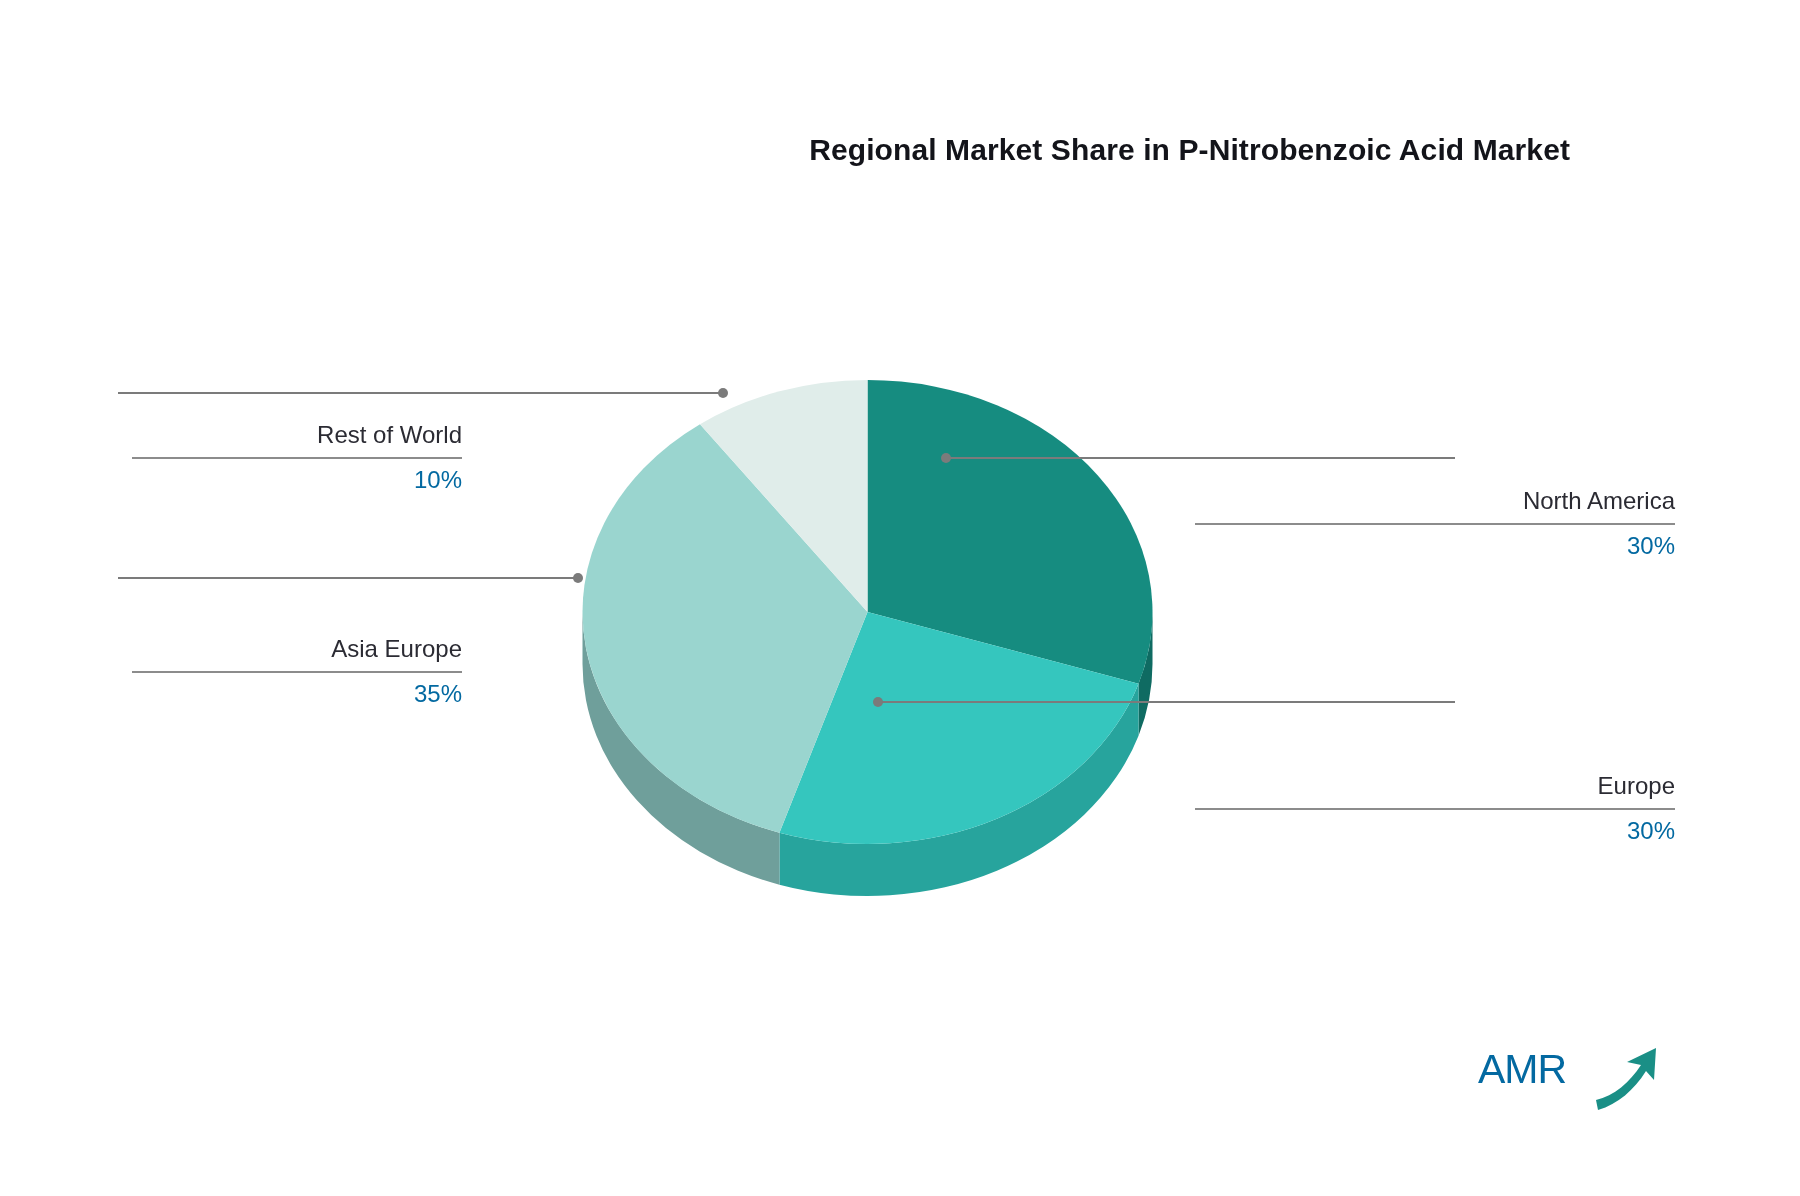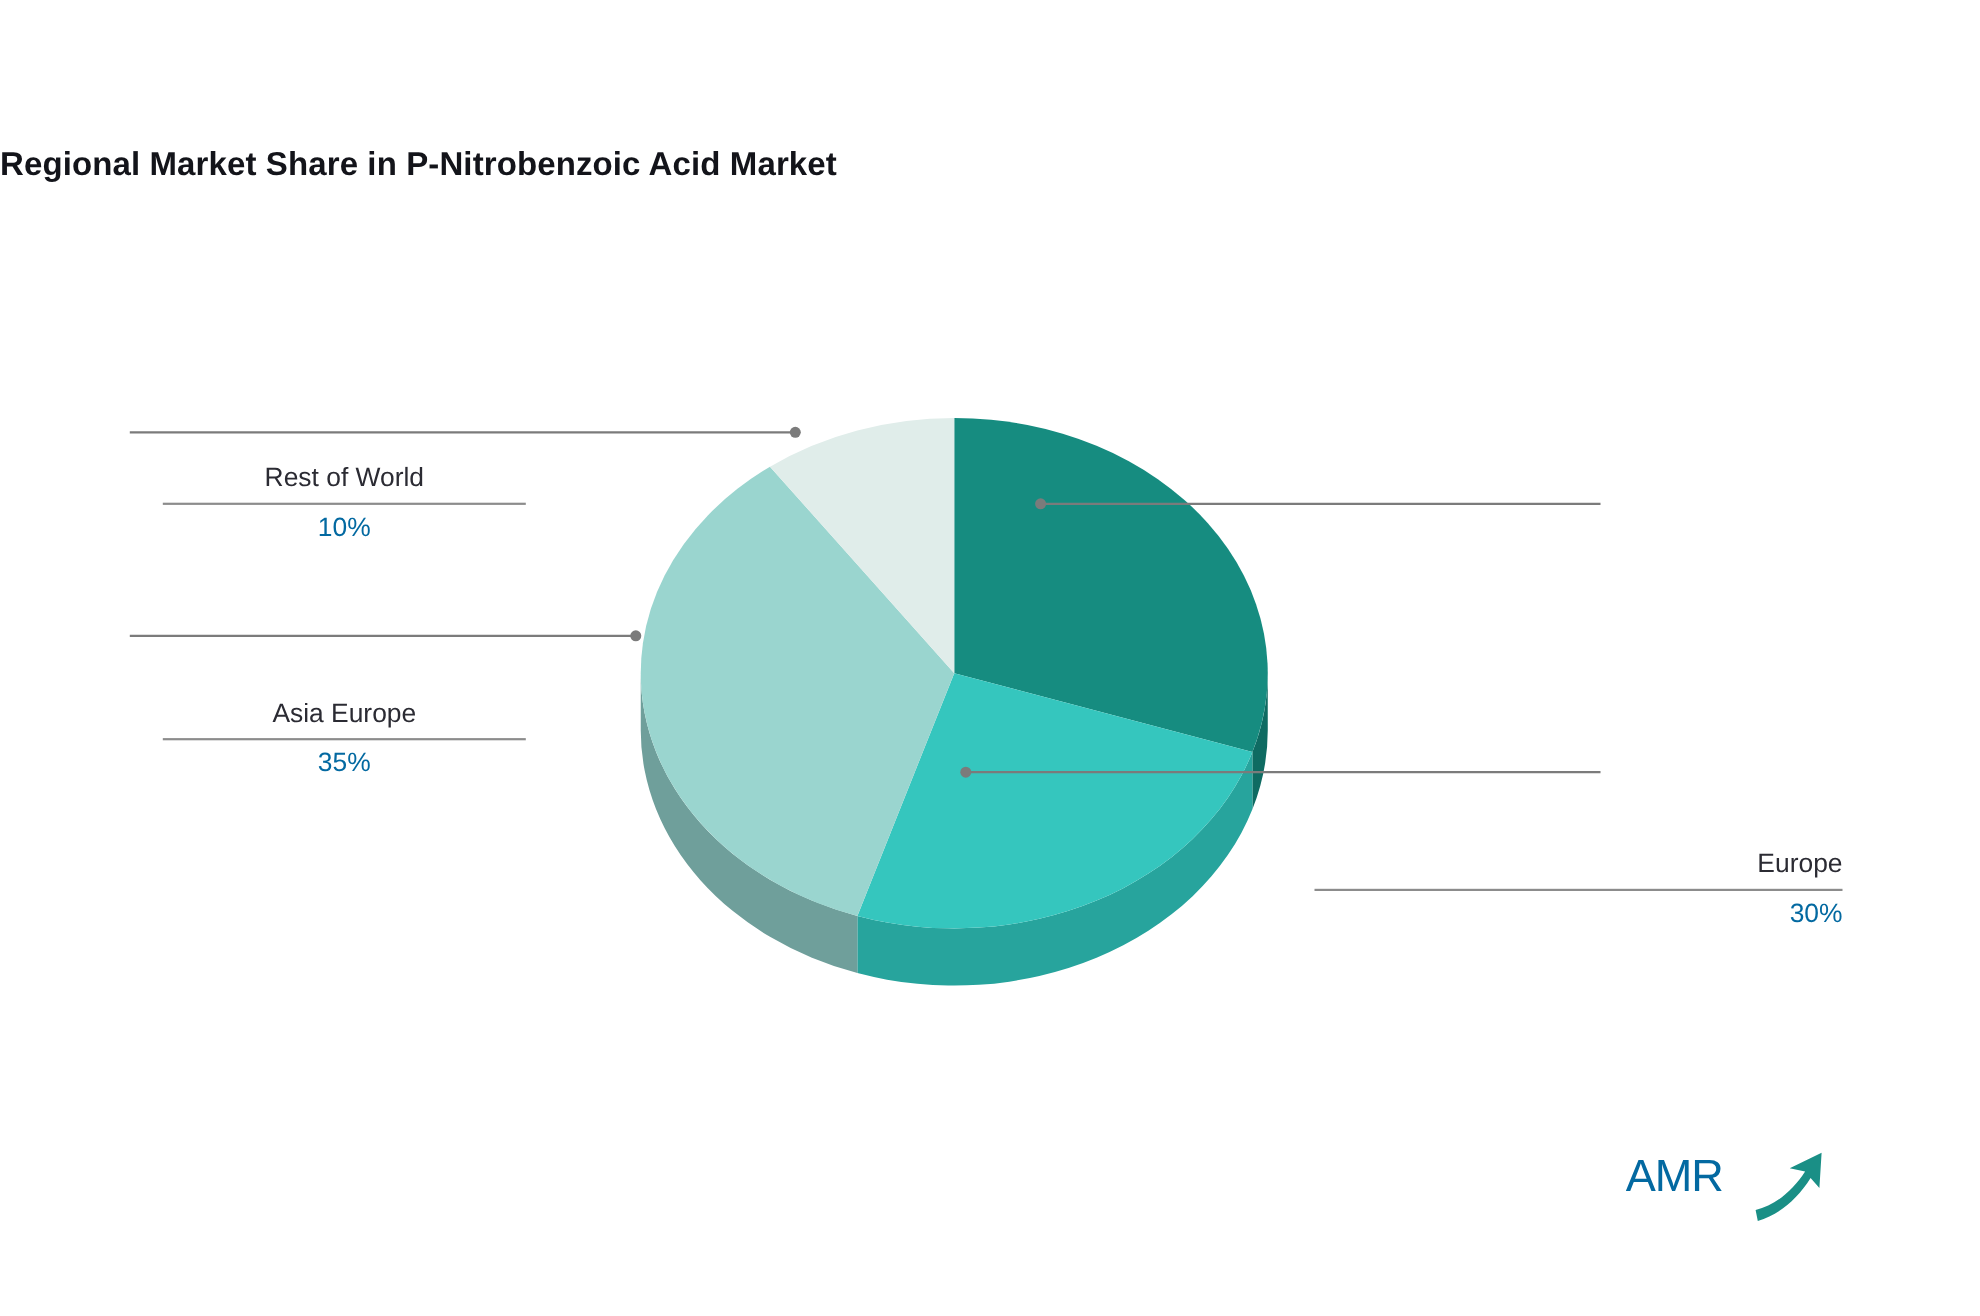--- a/index.html
+++ b/index.html
@@ -17,21 +17,21 @@
     background: #ffffff;
     overflow: hidden;
   }
 
   
   #chart-title {
     position: absolute;
     left: 0;
     top: 133px;
     width: 1570px;
-    text-align: left;
+    text-align: right;
     font-size: 30px;
     font-weight: bold;
     color: #13141a;
     letter-spacing: 0.1px;
     white-space: nowrap;
   }
   #chart-subtitle {
     position: absolute;
     left: 0;
     top: 188px;
@@ -68,21 +68,21 @@
     height: 2px;
     background: #8c8c8c;
     margin: 7px 0 6px 0;
   }
   .callout .cl-value {
     font-size: 24px;
     color: #0369a1;
     line-height: 30px;
     white-space: nowrap;
   }
-  .callout.left { text-align: center; margin-left: 16px; }
+  .callout.left { text-align: right; }
   .callout.right { text-align: right; }
 
   #callout-rest-of-world { left: 132px; top: 420px; width: 330px; }
   #callout-asia-pacific  { left: 132px; top: 634px; width: 330px; }
   #callout-north-america { left: 1195px; top: 486px; width: 480px; }
   #callout-europe        { left: 1195px; top: 771px; width: 480px; }
 
   
   #leaders {
     position: absolute;
@@ -164,20 +164,25 @@
     <div class="cl-rule"></div>
     <div class="cl-value">10%</div>
   </div>
 
   <div class="callout left" id="callout-asia-pacific">
     <div class="cl-name">Asia Europe</div>
     <div class="cl-rule"></div>
     <div class="cl-value">35%</div>
   </div>
 
+  <div class="callout right" id="callout-north-america">
+    <div class="cl-name">North America</div>
+    <div class="cl-rule"></div>
+    <div class="cl-value">30%</div>
+  </div>
 
   <div class="callout right" id="callout-europe">
     <div class="cl-name">Europe</div>
     <div class="cl-rule"></div>
     <div class="cl-value">30%</div>
   </div>
 
   <div id="amr-logo">
     <div class="amr-text">AMR</div>
     <svg width="190" height="86" viewBox="0 0 190 86" style="position:absolute;left:0;top:0;">

